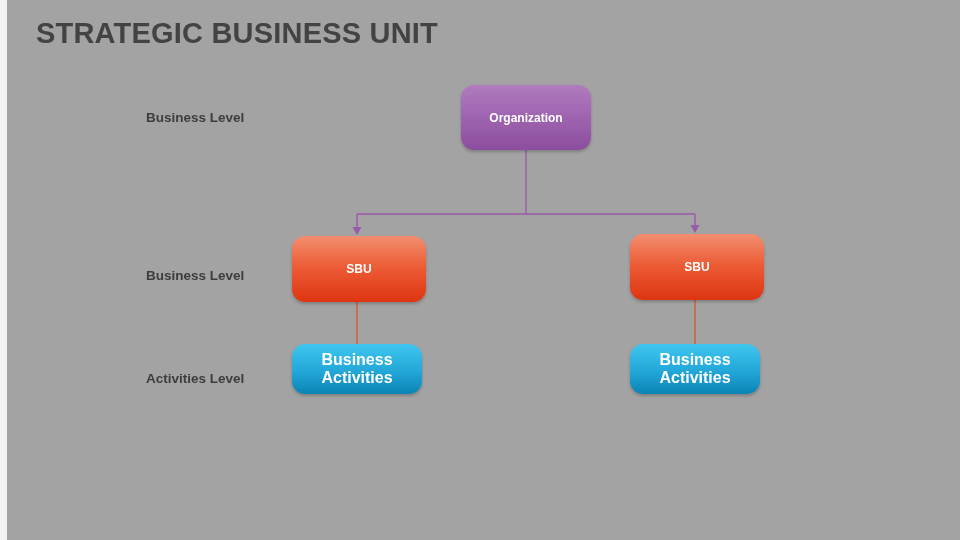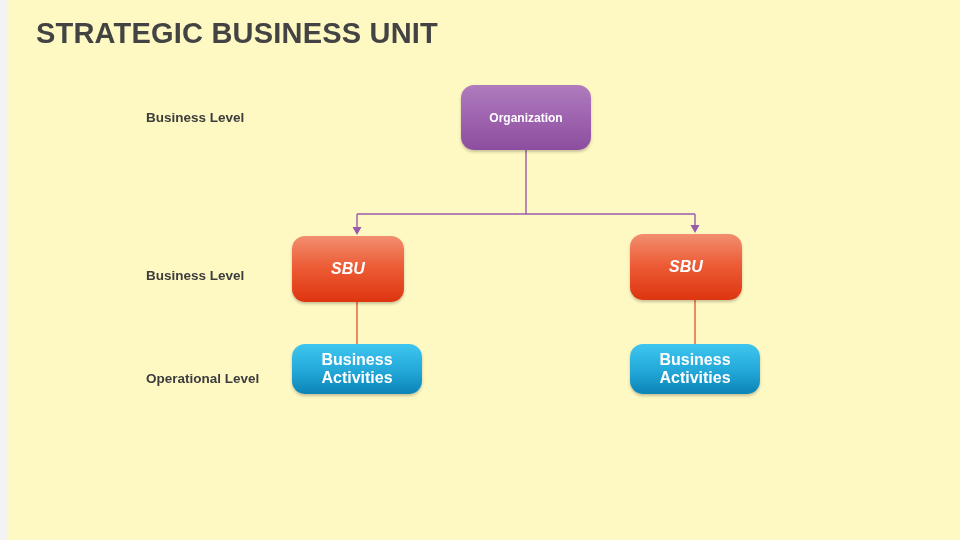--- a/index.html
+++ b/index.html
@@ -10,21 +10,21 @@
     width: 960px;
     height: 540px;
     background: #f1f1f1;
     font-family: "Liberation Sans", sans-serif;
     overflow: hidden;
   }
   #slide {
     position: relative;
     width: 960px;
     height: 540px;
-    background: #fef9c3;
+    background: #a3a3a3;
   }
   
   .edge-strip {
     position: absolute;
     left: 0;
     top: 0;
     width: 7px;
     height: 540px;
     background: #f3f3f3;
   }
@@ -61,24 +61,23 @@
     box-shadow: 0 2px 3px rgba(0,0,0,0.22);
     box-sizing: border-box;
   }
   .node-org {
     left: 461px; top: 85px;
     width: 130px; height: 65px;
     background: linear-gradient(to bottom, #b07cbd 0%, #a268b3 40%, #8c4d9e 100%);
     font-size: 12px;
   }
   .node-sbu {
-    width: 112px; height: 66px;
+    width: 134px; height: 66px;
     background: linear-gradient(to bottom, #f28e6f 0%, #ec5b35 48%, #dd3510 100%);
-    font-size: 16px;
-    font-style: italic;
+    font-size: 12px;
   }
   .node-sbu-left  { left: 292px; top: 236px; }
   .node-sbu-right { left: 630px; top: 234px; }
   .node-act {
     width: 130px; height: 50px;
     background: linear-gradient(to bottom, #3fc6ef 0%, #22a7d8 55%, #0b83b5 100%);
     font-size: 16px;
   }
   .node-act-left  { left: 292px; top: 344px; }
   .node-act-right { left: 630px; top: 344px; }
@@ -113,21 +112,21 @@
     <polygon points="690.5,225 699.5,225 695,233" fill="#9a5aab"></polygon>
 
     <g stroke="#e0512a" stroke-width="1.3" fill="none">
       <line x1="357" y1="302" x2="357" y2="344"></line>
       <line x1="695" y1="300" x2="695" y2="344"></line>
     </g>
   </svg>
 
   <div class="level-label lbl-corporate">Business Level</div>
   <div class="level-label lbl-business">Business Level</div>
-  <div class="level-label lbl-operational">Operational Level</div>
+  <div class="level-label lbl-operational">Activities Level</div>
 
   <div class="node node-org">Organization</div>
 
   <div class="node node-sbu node-sbu-left">SBU</div>
 
   <div class="node node-sbu node-sbu-right">SBU</div>
 
   <div class="node node-act node-act-left">Business Activities</div>
 
   <div class="node node-act node-act-right">Business Activities</div>

